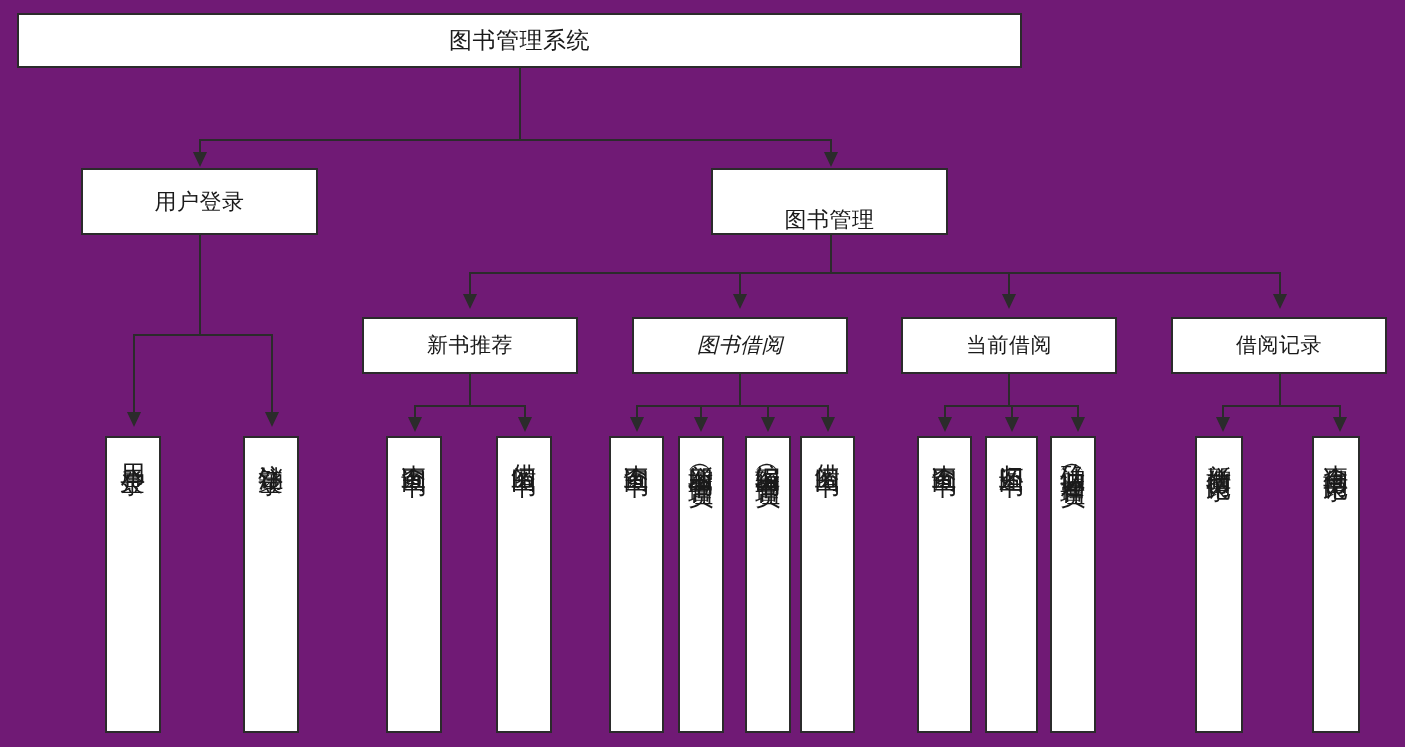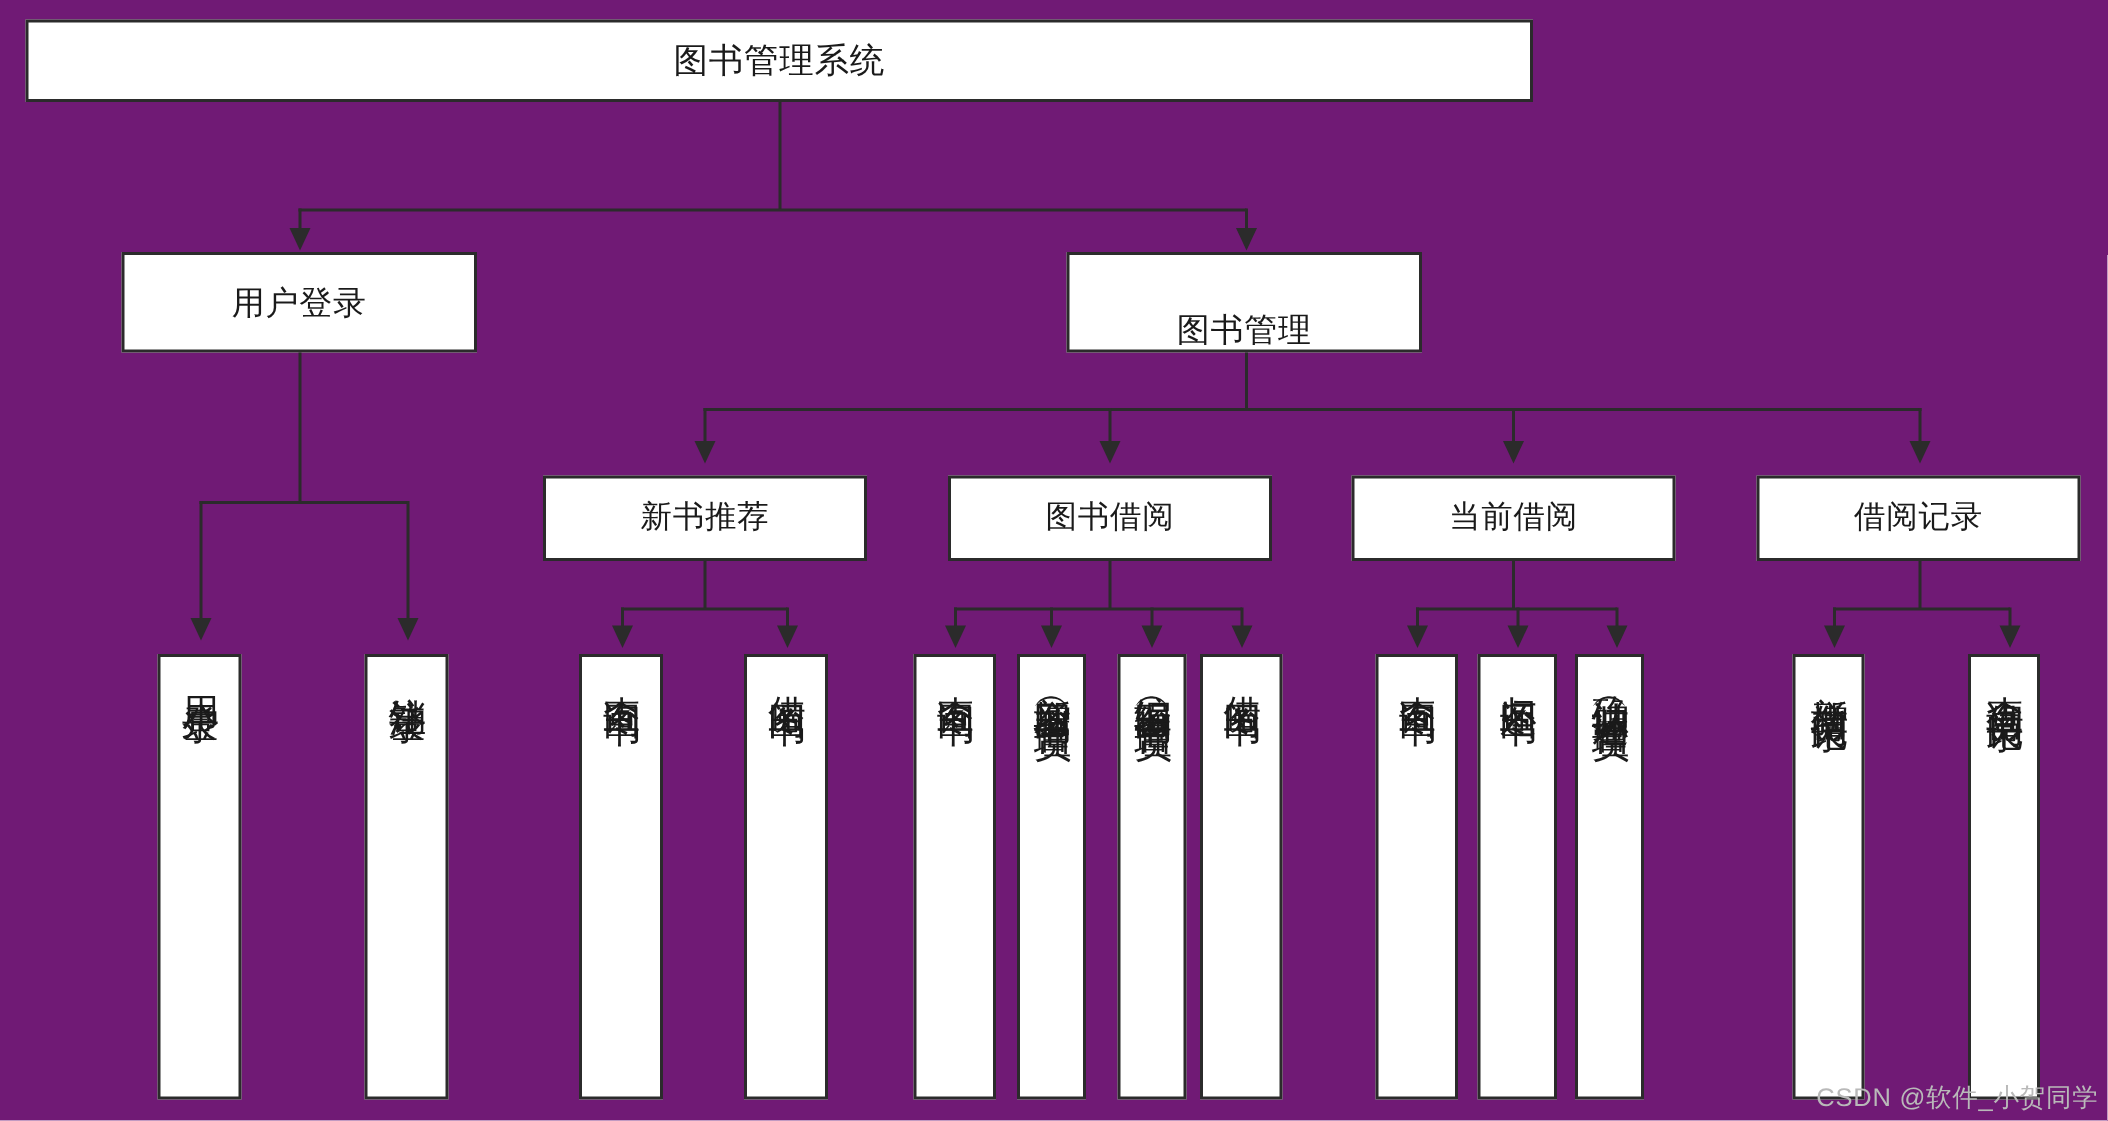--- a/index.html
+++ b/index.html
@@ -112,21 +112,21 @@
   <div class="ln v" style="left:739px;top:272px;height:26px;"></div>
   <div class="arrow" style="left:733px;top:294px;"></div>
   <div class="ln v" style="left:1008px;top:272px;height:26px;"></div>
   <div class="arrow" style="left:1002px;top:294px;"></div>
   <div class="ln v" style="left:1279px;top:272px;height:26px;"></div>
   <div class="arrow" style="left:1273px;top:294px;"></div>
 
   <div class="node h lvl3" style="left:362px;top:317px;width:216px;height:57px;text-align:center;">
     <span class="lbl">新书推荐</span>
   </div>
-  <div class="node h lvl3" style="left:632px;top:317px;width:216px;height:57px;">
+  <div class="node h lvl3" style="left:632px;top:317px;width:216px;height:57px;font-style:italic;">
     <span class="lbl">图书借阅</span>
   </div>
   <div class="node h lvl3" style="left:1171px;top:317px;width:216px;height:57px;">
     <span class="lbl">借阅记录</span>
   </div>
   <div class="node h lvl3" style="left:901px;top:317px;width:216px;height:57px;">
     <span class="lbl">当前借阅</span>
   </div>
 
   <div class="ln v" style="left:469px;top:374px;height:32px;"></div>
@@ -200,15 +200,14 @@
     <span class="lbl">确认归还（管理员）</span>
   </div>
 
   <div class="node v" style="left:1195px;top:436px;width:48px;height:297px;">
     <span class="lbl">新增借阅记录</span>
   </div>
   <div class="node v" style="left:1312px;top:436px;width:48px;height:297px;">
     <span class="lbl">查询借阅记录</span>
   </div>
 
-  <div id="watermark">CSDN @软件_小贺同学</div>
 
 </div>
 
 </body></html>

